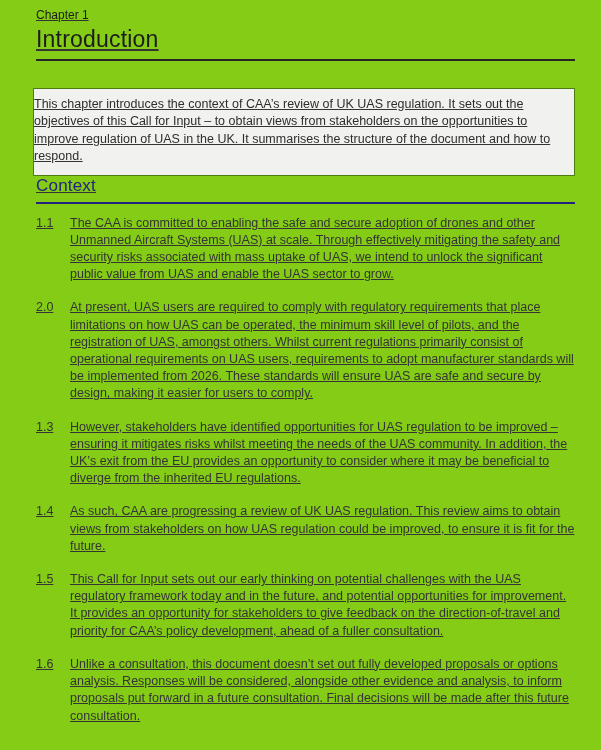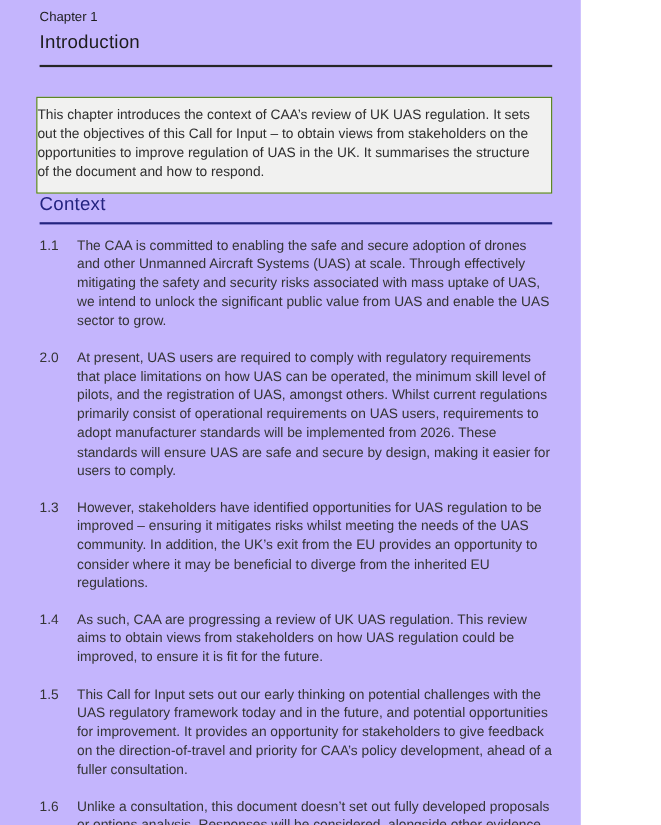--- a/index.html
+++ b/index.html
@@ -3,33 +3,34 @@
 <meta charset="utf-8">
 <style>
   * { margin: 0; padding: 0; box-sizing: border-box; }
   html, body { background: #ffffff; }
   body {
     font-family: "Liberation Sans", "DejaVu Sans", sans-serif;
     color: #343434;
   }
   .page {
     position: relative;
-    width: 528px;
+    width: 601px;
     height: 750px;
-    background: #c4b5fd;
+    background: #84cc16;
     overflow: hidden;
     padding: 8px 26px 0 36px;
+    text-decoration: underline;
   }
   .chapter-label {
     font-size: 12px;
     line-height: 15px;
     color: #1c1c1c;
   }
   .page-title {
-    font-size: 17px;
+    font-size: 23px;
     line-height: 28px;
     font-weight: 400;
     color: #1c1c1c;
     margin-top: 2px;
     letter-spacing: 0.2px;
   }
   .title-rule {
     border: none;
     border-top: 2px solid #262626;
     margin-top: 6px;

